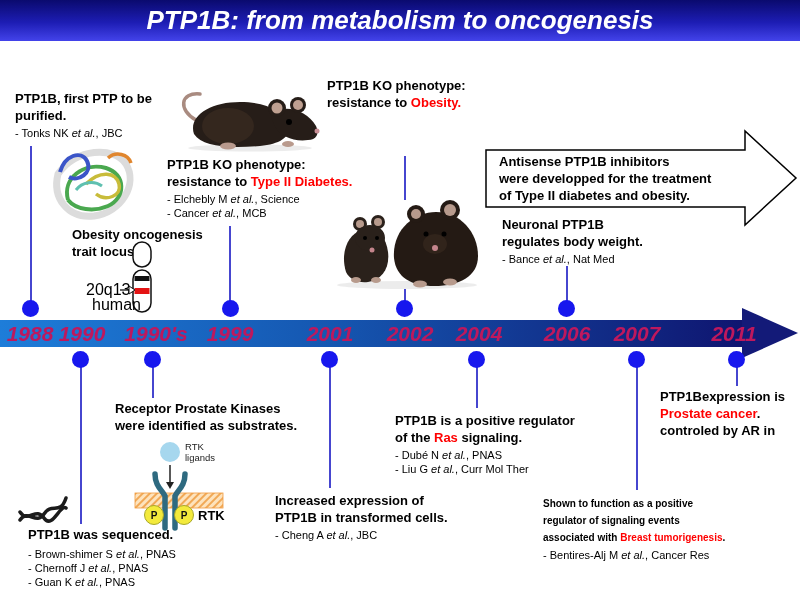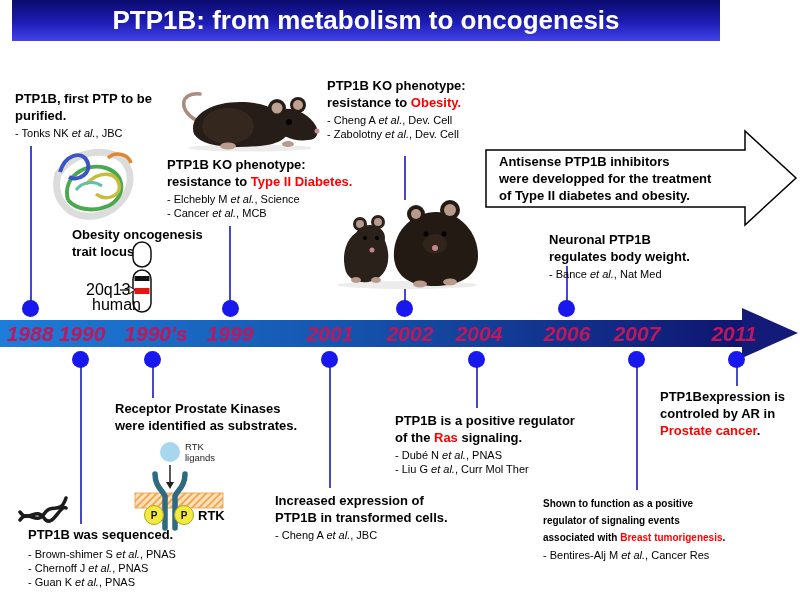--- a/index.html
+++ b/index.html
@@ -1,21 +1,21 @@
 <!DOCTYPE html>
 <html style="--accent-red: #ff0000; --dot-blue: #1717ee; --line-blue: #4646cf; --timeline-left: #1e7dd9; --timeline-right: #0f1570; --arrowhead-navy: #131a78; --banner-top: #0a0a6e; --banner-bottom: #4343ea;"><head>
 <meta charset="utf-8">
 <style>
   html,body{margin:0;padding:0;background:#fff;}
   .slide{position:relative;width:800px;height:600px;background:#fff;overflow:hidden;
          font-family:"Liberation Sans",sans-serif;color:#000;}
   .abs{position:absolute;}
   
-  .banner{left:12px;top:0;width:708px;height:41px;
-          background:linear-gradient(180deg,var(--banner-top,#0a0a6e) 0%,#1d1db4 55%,var(--banner-bottom,#4343ea) 100%);}
+  .banner{left:0;top:0;width:800px;height:41px;
+          background:linear-gradient(180deg,var(--banner-top,#0a0a6e) 0%,#1d1db4 55%,var(--banner-bottom,#4343ea) 100%);font-style:italic;}
   .banner-title{width:100%;text-align:center;line-height:41px;color:#fff;font-weight:bold;font-size:26px;}
   
   .hl{font-weight:bold;font-size:13px;line-height:17px;white-space:nowrap;}
   .hl.small{font-size:10px;}
   .ref{font-size:11px;line-height:13.5px;white-space:nowrap;}
   .refs{margin-top:3px;}
   .red{color:var(--accent-red,#ff0000);}
   .lbl{font-size:16px;line-height:14px;white-space:nowrap;}
   
   .tl-bar{left:0;top:320px;width:742px;height:27px;
@@ -112,24 +112,20 @@
     <div class="hl"><span>resistance to </span><span class="red">Type II Diabetes.</span></div>
     <div class="refs">
       <div class="ref"><span>- Elchebly M </span><i>et al.</i><span>, Science</span></div>
       <div class="ref"><span>- Cancer </span><i>et al.</i><span>, MCB</span></div>
     </div>
   </div>
 
   <div class="abs" style="left:327px;top:77px;">
     <div class="hl">PTP1B KO phenotype:</div>
     <div class="hl"><span>resistance to </span><span class="red">Obesity.</span></div>
-    <div class="refs">
-      <div class="ref"><span>- Cheng A </span><i>et al.</i><span>, Dev. Cell</span></div>
-      <div class="ref"><span>- Zabolotny </span><i>et al.</i><span>, Dev. Cell</span></div>
-    </div>
   </div>
 
   <svg class="abs" style="left:332px;top:196px;" width="148" height="94" viewBox="0 0 148 94">
     <ellipse cx="75" cy="89" rx="70" ry="4" fill="#ececec"></ellipse>
     <path d="M14,76 C8,56 16,38 30,34 C44,30 54,40 56,56 C58,72 50,84 36,86 C26,87 18,84 14,76 Z" fill="#2a211b"></path>
     <circle cx="28" cy="28" r="7" fill="#2a211b"></circle>
       <circle cx="28" cy="28" r="4" fill="#b79a8c"></circle>
     <circle cx="46" cy="26" r="7" fill="#2a211b"></circle>
       <circle cx="46" cy="26" r="4" fill="#b79a8c"></circle>
     <ellipse cx="38" cy="42" rx="15" ry="13" fill="#2a211b"></ellipse>
@@ -170,21 +166,21 @@
 
   <svg class="abs" style="left:484px;top:128px;" width="316" height="100" viewBox="0 0 316 100">
     <polygon points="2,22 261,22 261,3 312,50 261,97 261,79 2,79" fill="#ffffff" stroke="#000000" stroke-width="1.5"></polygon>
   </svg>
   <div class="abs" style="left:499px;top:153px;">
     <div class="hl">Antisense PTP1B inhibitors</div>
     <div class="hl">were developped for the treatment</div>
     <div class="hl">of Type II diabetes and obesity.</div>
   </div>
 
-  <div class="abs" style="left:502px;top:231px;margin-left:47px;">
+  <div class="abs" style="left:502px;top:216px;">
     <div class="hl">Neuronal PTP1B</div>
     <div class="hl">regulates body weight.</div>
     <div class="refs">
       <div class="ref"><span>- Bance </span><i>et al.</i><span>, Nat Med</span></div>
     </div>
   </div>
 
   <svg class="abs" style="left:16px;top:486px;" width="54" height="44" viewBox="0 0 54 44">
     <path d="M4,34 C12,22 20,40 28,28 C36,16 44,30 50,12" fill="none" stroke="#1b1b1b" stroke-width="3.5" stroke-linecap="round"></path>
     <path d="M4,26 C12,38 20,20 28,32 C36,44 44,18 50,22" fill="none" stroke="#1b1b1b" stroke-width="3.5" stroke-linecap="round"></path>
@@ -246,17 +242,17 @@
     <div class="hl small">Shown to function as a positive</div>
     <div class="hl small">regulator of signaling events</div>
     <div class="hl small"><span>associated with </span><span class="red">Breast tumorigenesis</span><span>.</span></div>
     <div class="refs">
       <div class="ref"><span>- Bentires-Alj M </span><i>et al.</i><span>, Cancer Res</span></div>
     </div>
   </div>
 
   <div class="abs" style="left:660px;top:388px;">
     <div class="hl">PTP1Bexpression is</div>
+    <div class="hl"><span class="red">Prostate cancer</span><span>.</span></div>
     <div class="hl">controled by AR in</div>
-    <div class="hl"><span class="red">Prostate cancer</span><span>.</span></div>
   </div>
 
 </div>
 
 </body></html>

